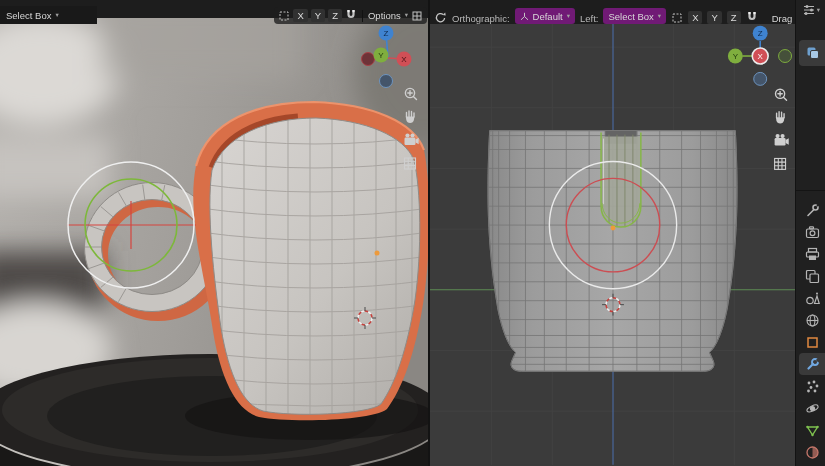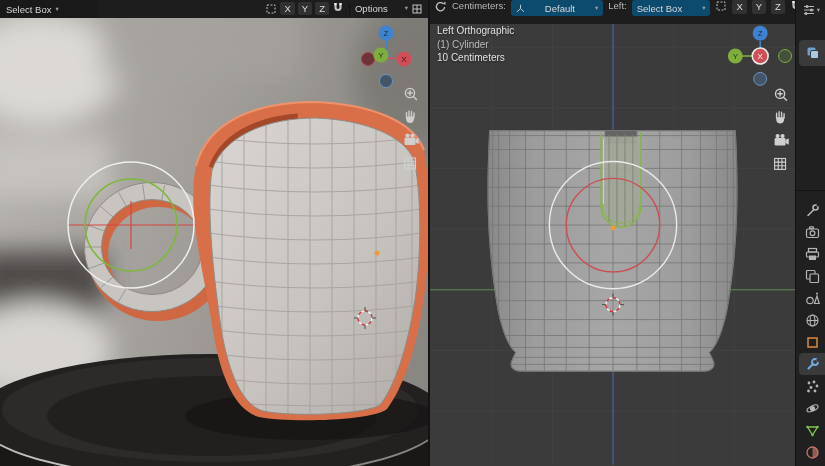--- a/index.html
+++ b/index.html
@@ -2,27 +2,27 @@
 <html><head>
 <meta charset="utf-8">
 <style>
   *{margin:0;padding:0;box-sizing:border-box}
   body{background:#111;font-family:"Liberation Sans","DejaVu Sans",sans-serif}
   .app{position:relative;width:825px;height:466px;background:#1d1d1d;overflow:hidden;color:#d8d8d8;font-size:9.5px}
   .viewport{position:absolute;top:0;height:466px;overflow:hidden}
   #vp-left{left:0;width:428px}
   #vp-right{left:428px;width:367px;border-left:2px solid #131313;background:#3b3b3b}
   .scene{position:absolute;left:0;top:18px;width:100%;height:448px;display:block}
-  .vp-header{position:absolute;top:0;left:0;right:0;height:24px;display:flex;align-items:flex-start;z-index:6;white-space:nowrap}
+  .vp-header{position:absolute;top:0;left:0;right:0;height:24px;display:flex;align-items:flex-end;z-index:6;white-space:nowrap}
   .vp-header.right{background:#1d1d1d;padding:0 4px;gap:5px;overflow:hidden}
   .hdr-left-block{width:97px;height:18px;background:#191919;display:flex;align-items:center;padding:0 6px;gap:4px;flex:none}
   .hdr-cluster{display:flex;align-items:center;gap:3px;background:rgba(30,30,30,.78);border-radius:4px;height:17px;padding:0 4px;margin:0 1px 0 auto}
   .axis-btn{background:#313131;border-radius:2px;padding:2px 4px;line-height:1;color:#dcdcdc;cursor:default}
-  .hdr-btn{display:flex;align-items:center;gap:17px}
-  .dd{display:flex;align-items:center;gap:20px;background:#0c4a6e;border-radius:3px;height:14px;padding:8px 5px}
+  .hdr-btn{display:flex;align-items:center;gap:4px}
+  .dd{display:flex;align-items:center;gap:4px;background:#701a75;border-radius:3px;height:14px;padding:8px 5px}
   .caret{font-size:6.5px;color:#9f9f9f;line-height:1}
   .hdr-label{color:#b9b9b9}
   .sep{width:1px;height:12px;background:#121212;margin:0 2px}
   .icon{display:flex;align-items:center;justify-content:center}
   .icon svg{display:block}
   .vp-overlay{position:absolute;left:7px;top:24px;z-index:4;font-size:10px;line-height:13.5px;color:#e2e2e2;text-shadow:0 1px 2px rgba(0,0,0,.45)}
   .vp-overlay .dim{color:#bdbdbd}
   #rail{left:795px;width:30px;background:#202020;border-left:1px solid #131313}
   .rail-dd{position:absolute;top:3px;left:0;width:30px;display:flex;align-items:center;justify-content:center;gap:1px}
   .rail-block{position:absolute;top:40px;left:3px;width:27px;height:26px;background:#3a3a3a;border-radius:4px 0 0 4px;display:flex;align-items:center;justify-content:center}
@@ -353,21 +353,21 @@
       </g>
     </svg>
 
     <div class="vp-header right">
       <span class="icon">
         <svg width="13" height="13" viewBox="0 0 13 13">
             <path d="M10.6,7 a4.1,4.1 0 1 1 -1.5,-3.5" fill="none" stroke="#c6c6c6" stroke-width="1.3"></path>
             <path d="M11.2,1.4 l0.5,3 -3,-0.5 z" fill="#c6c6c6"></path>
           </svg>
       </span>
-      <span class="hdr-label">Centimeters:</span>
+      <span class="hdr-label">Orthographic:</span>
       <span class="dd">
         <svg width="9" height="9">
             <g stroke="#c6c6c6" stroke-width="1">
               <line x1="4.5" y1="4.5" x2="4.5" y2="0.8"></line>
               <line x1="4.5" y1="4.5" x2="1" y2="7.8"></line>
               <line x1="4.5" y1="4.5" x2="8" y2="7.8"></line>
             </g>
           </svg>
         <span>Default</span>
         <span class="caret">▾</span>
@@ -391,25 +391,20 @@
             <rect x="2.4" y="1" width="2.2" height="2.2" fill="#efefef"></rect>
             <rect x="7.4" y="1" width="2.2" height="2.2" fill="#efefef"></rect>
           </svg>
       </span>
       <span class="sep"></span>
       <span class="hdr-btn">
         <span>Drag</span>
       </span>
     </div>
 
-    <div class="vp-overlay">
-      <div>Left Orthographic</div>
-      <div class="dim">(1) Cylinder</div>
-      <div>10 Centimeters</div>
-    </div>
   </div>
 
   <div class="viewport" id="rail">
     <div class="rail-dd">
       <svg width="14" height="14" viewBox="0 0 14 14">
         <g stroke="#b5b5b5" stroke-width="1">
             <line x1="2" y1="3.5" x2="12" y2="3.5"></line>
             <line x1="2" y1="7" x2="12" y2="7"></line>
             <line x1="2" y1="10.5" x2="12" y2="10.5"></line>
           </g>

